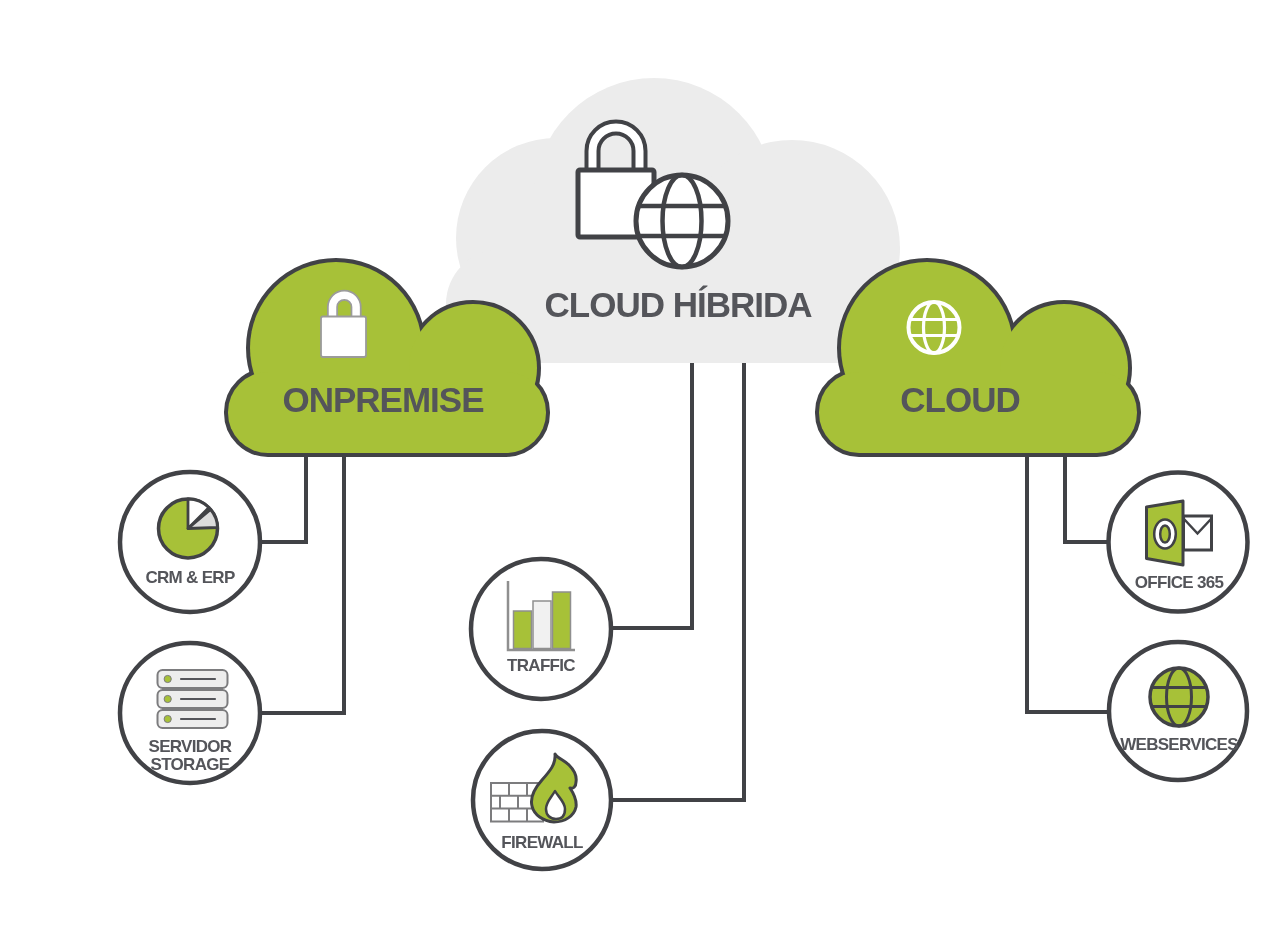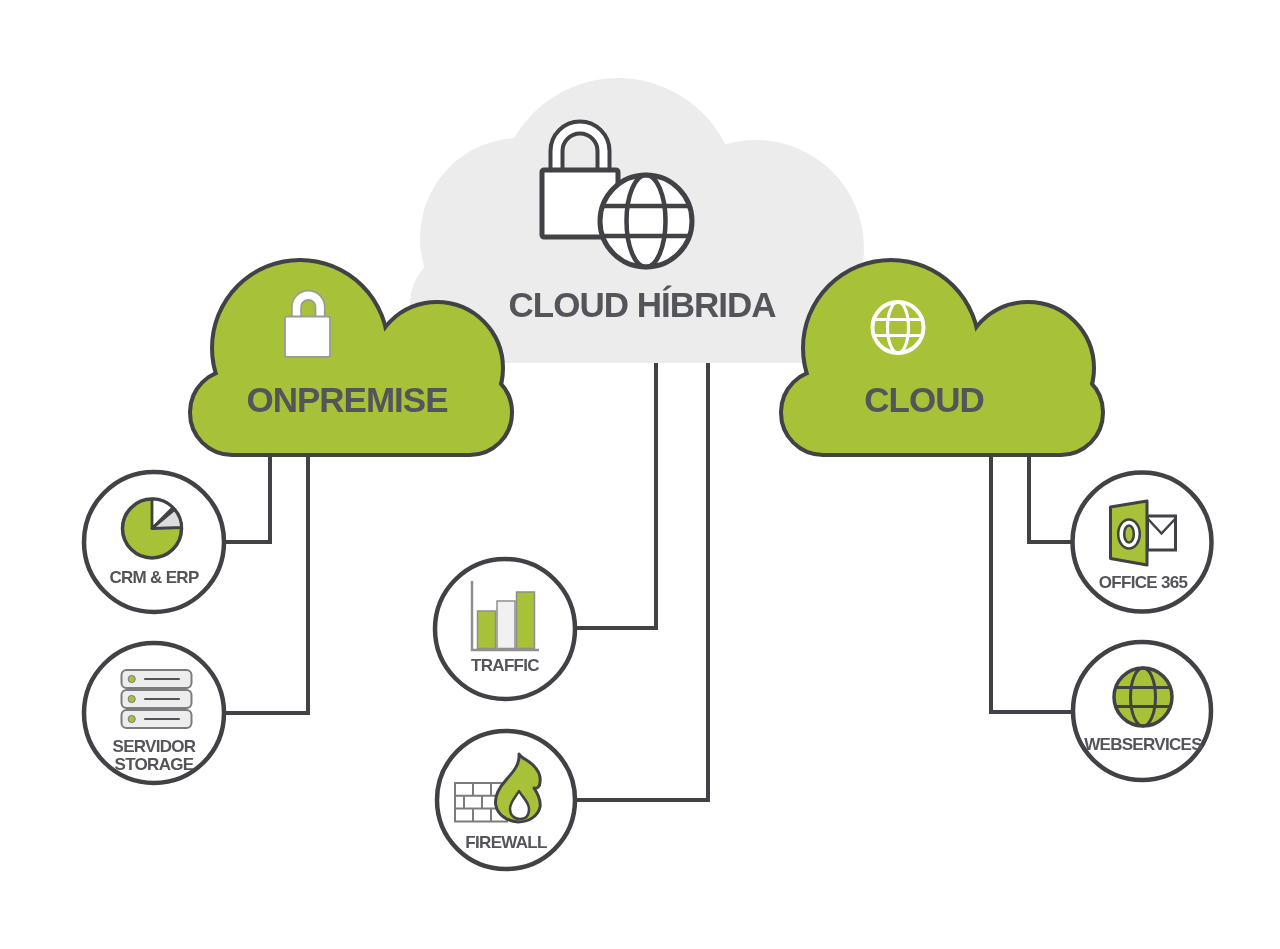--- a/index.html
+++ b/index.html
@@ -9,21 +9,21 @@
     --cloudgray:#ececec;
     --icongray:#7c7c7e;
     --lightgray:#ededed;
     --wedgegray:#dcdcdc;
     --bargray:#f1f1f1;
     --white:#ffffff;
     --lockedge:#9b9b9b;
     --axisgray:#8f8f8f;
   }
   html,body{margin:0;padding:0;background:#fff;}
-  .stage{width:1220px;height:949px;background:#fff;position:relative;overflow:hidden;}
+  .stage{width:1220px;height:949px;background:#fff;position:relative;overflow:hidden;padding-left:36px;}
   svg{display:block;}
   .cloud-union-stroke{fill:var(--green);stroke:var(--dark);stroke-width:8;}
   .cloud-union-fill{fill:var(--green);}
   .cloud-gray{fill:var(--cloudgray);}
   .conn{fill:none;stroke:var(--dark);stroke-width:4;}
   .node{fill:var(--white);stroke:var(--dark);stroke-width:4.5;}
   .lbl{font-family:"Liberation Sans","DejaVu Sans",sans-serif;font-weight:700;fill:var(--text);text-anchor:middle;}
   .lbl-big{font-size:35px;letter-spacing:-1px;}
   .lbl-sm{font-size:17px;letter-spacing:-0.7px;}
   .ic-dark{stroke:var(--dark);fill:none;}

